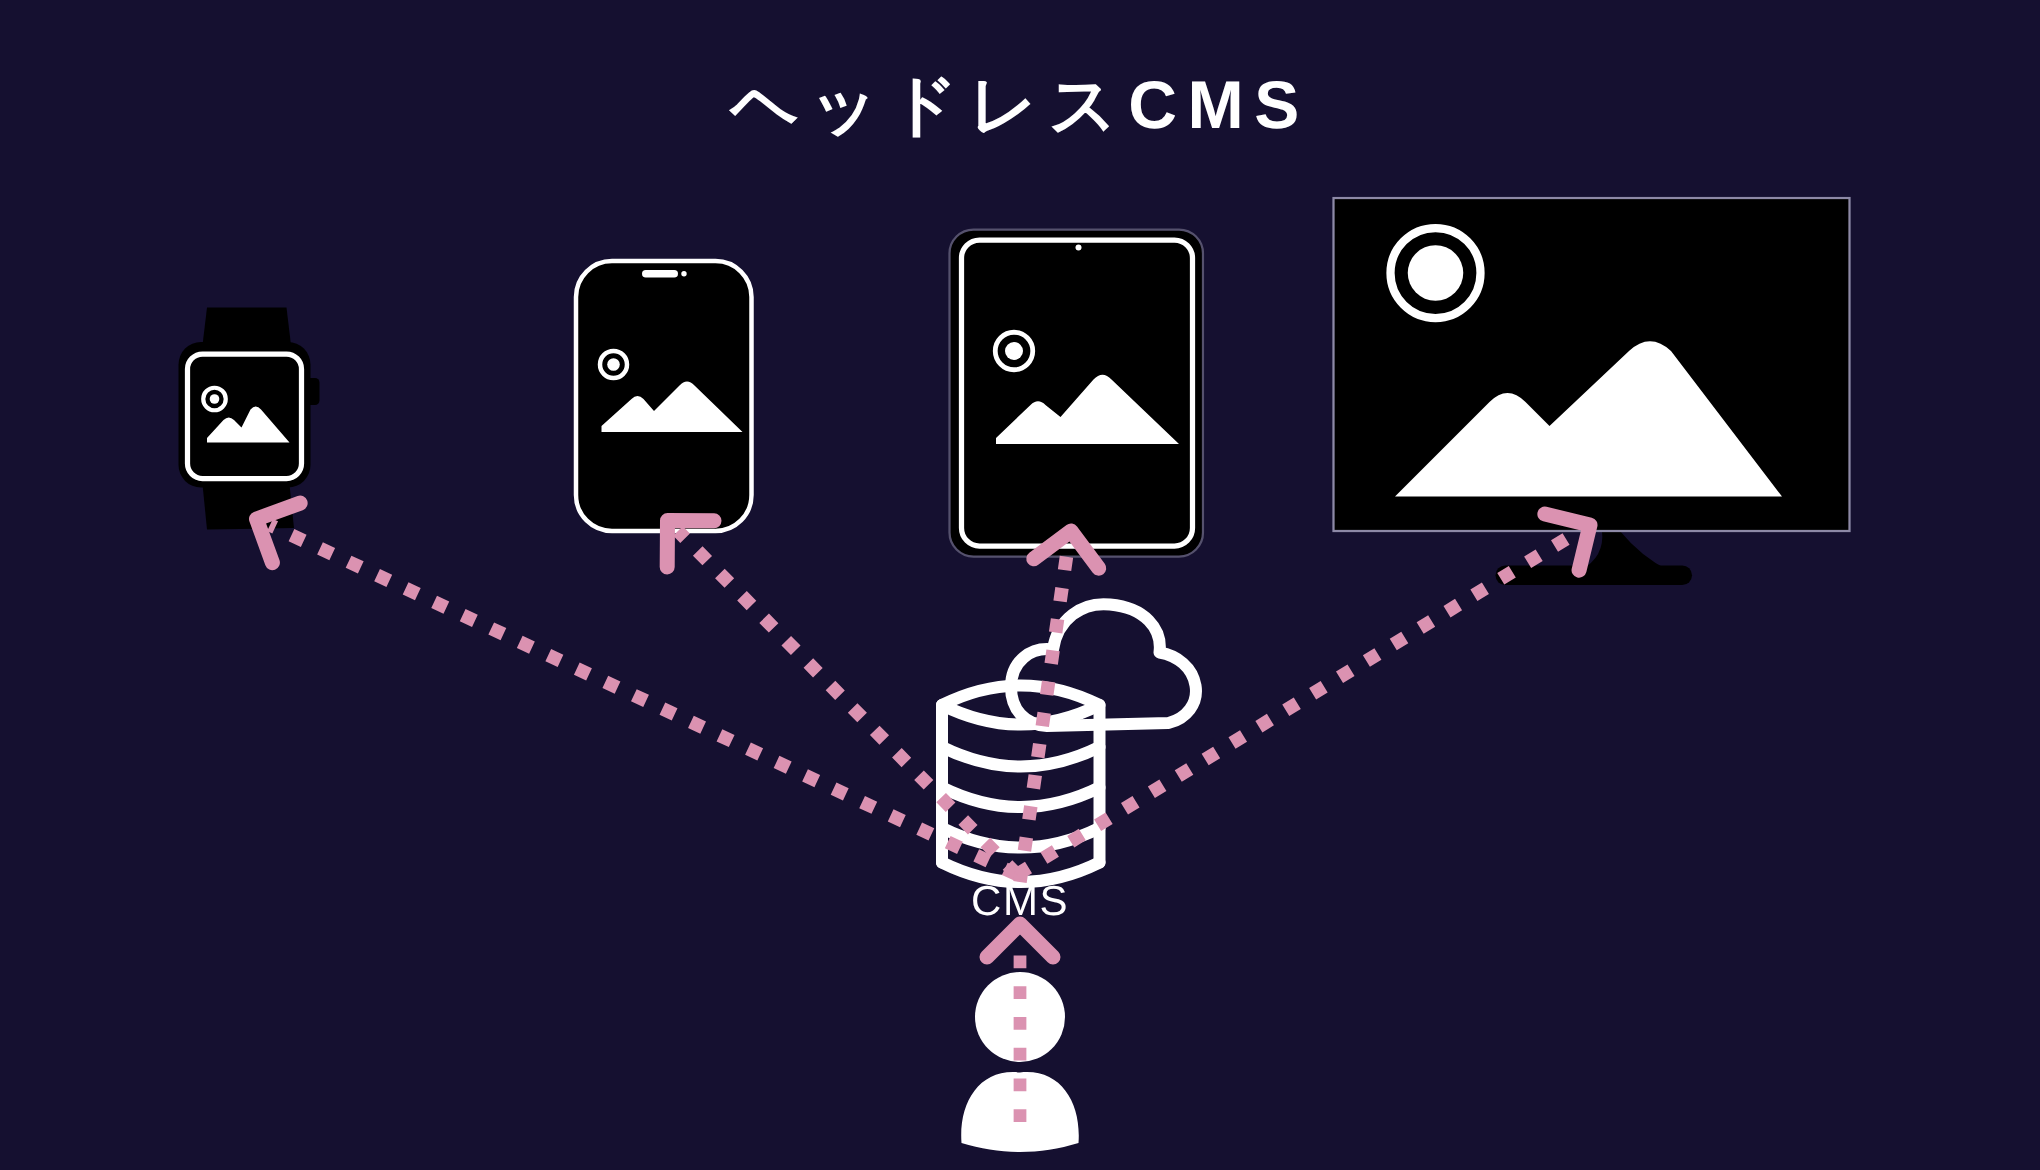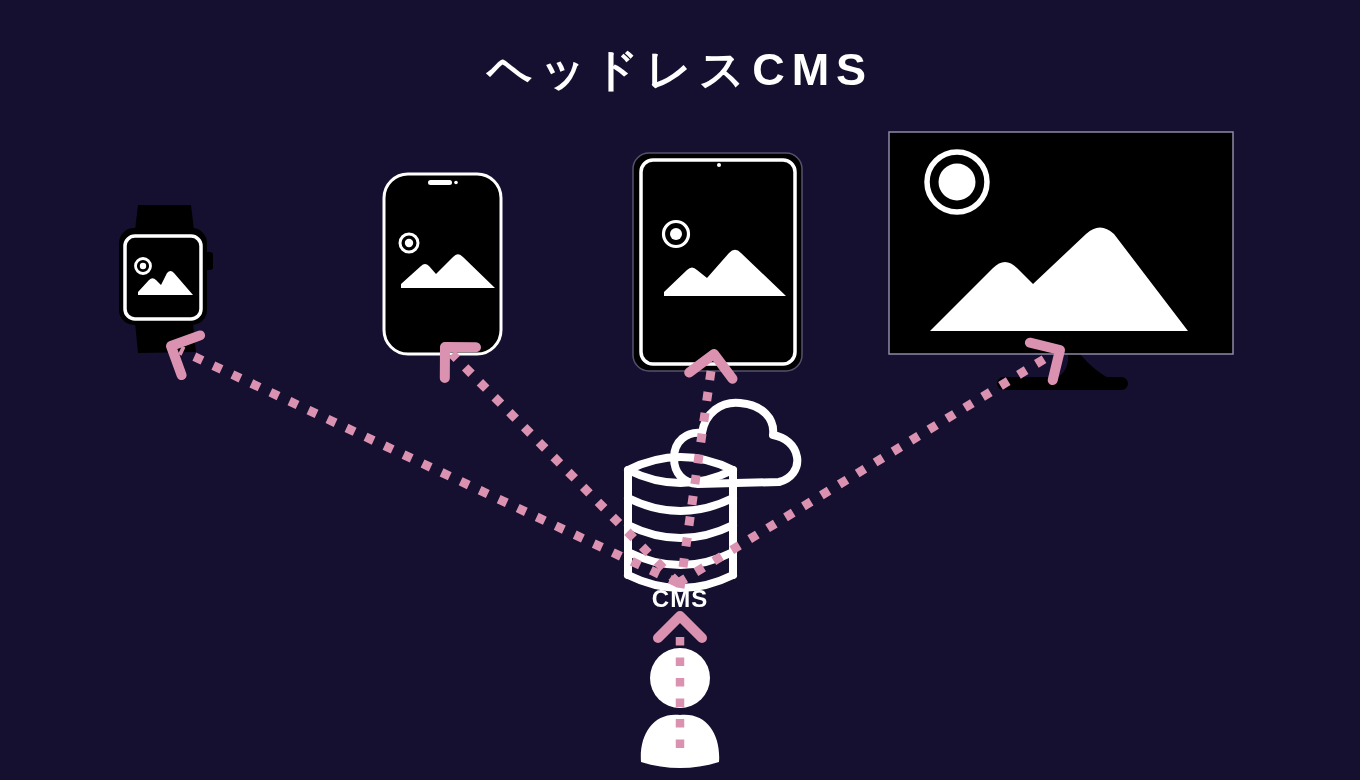--- a/index.html
+++ b/index.html
@@ -35,22 +35,22 @@
 
   .abs { position: absolute; }
 
   .cms-label {
     position: absolute;
     left: 628px;
     top: 587px;
     width: 104px;
     text-align: center;
     color: var(--icon-white);
-    font-size: 24px;
-    font-weight: 700;
+    font-size: 28px;
+    font-weight: 400;
     letter-spacing: 1px;
     line-height: 1;
   }
 
   
   .dev-fill       { fill: var(--device-black); }
   .dev-outline    { fill: var(--device-black); stroke: var(--icon-white); }
   .white-fill     { fill: var(--icon-white); }
   .white-stroke   { fill: none; stroke: var(--icon-white); }
   .bg-fill        { fill: var(--background); }

